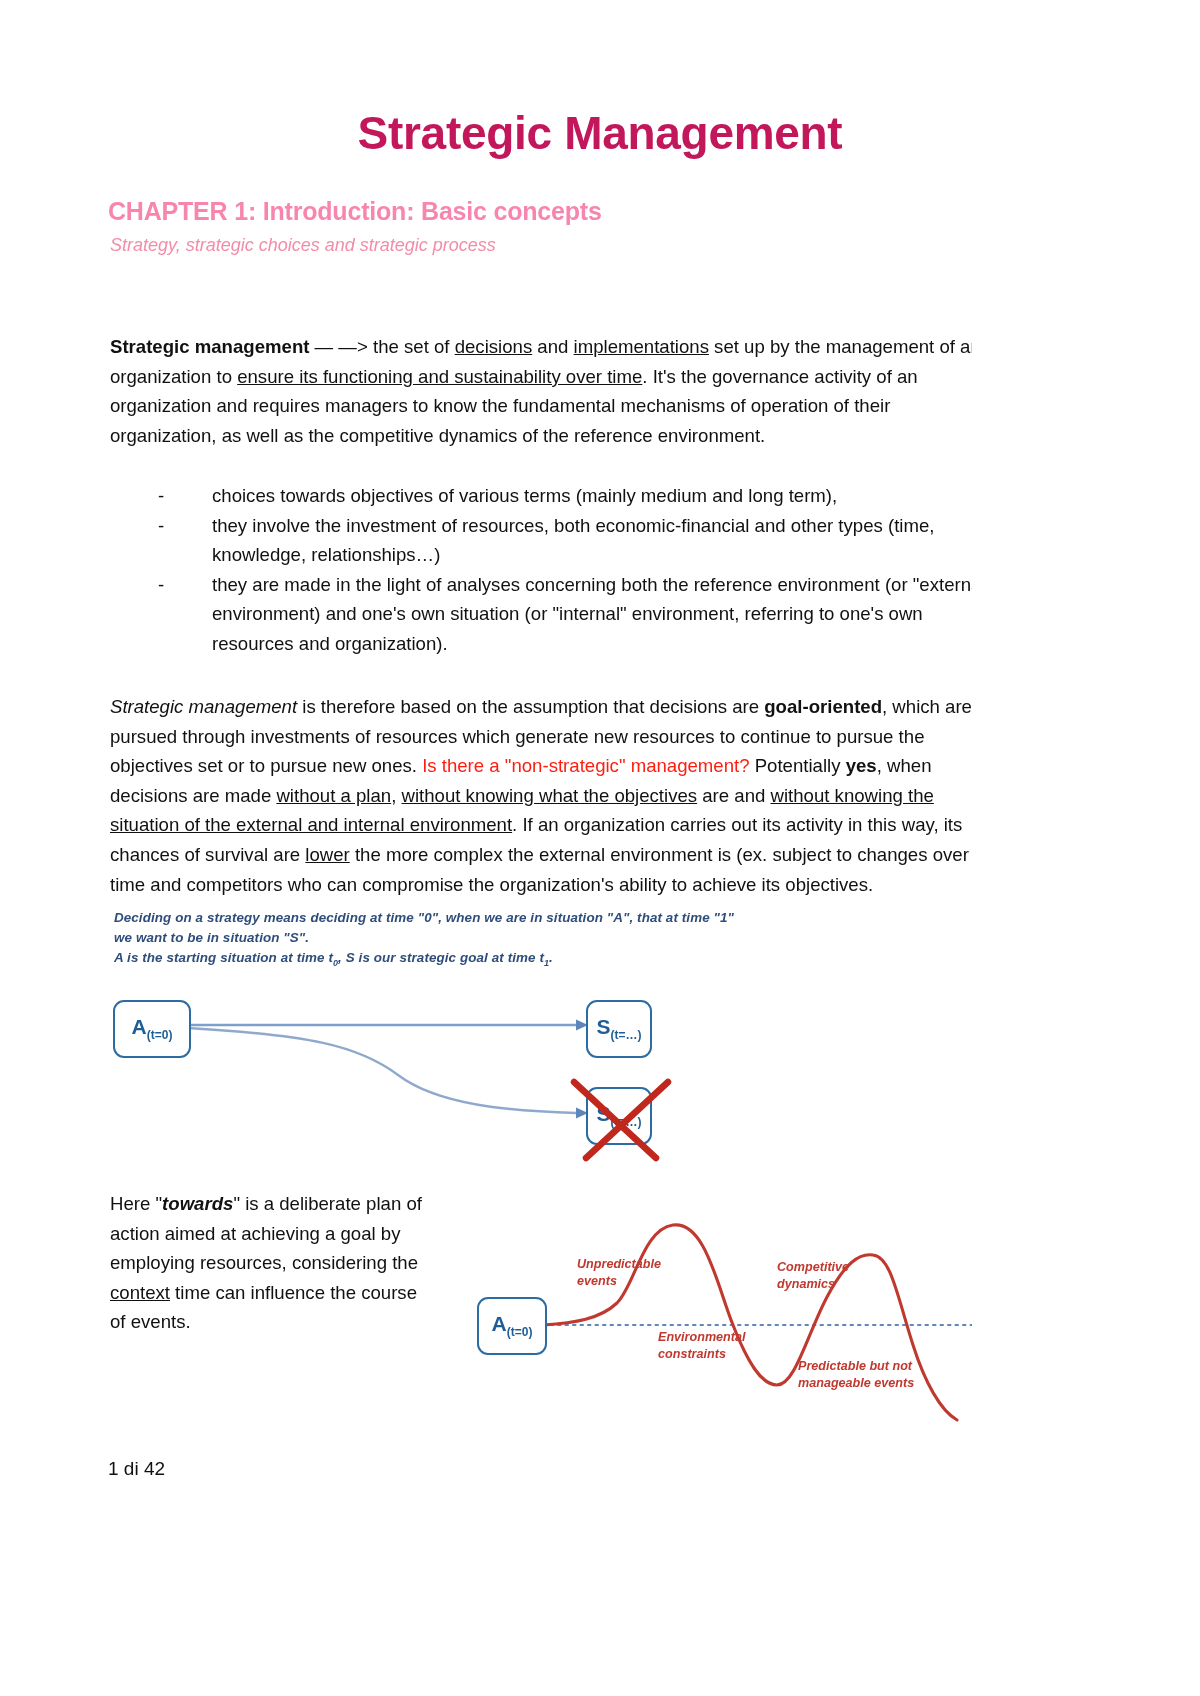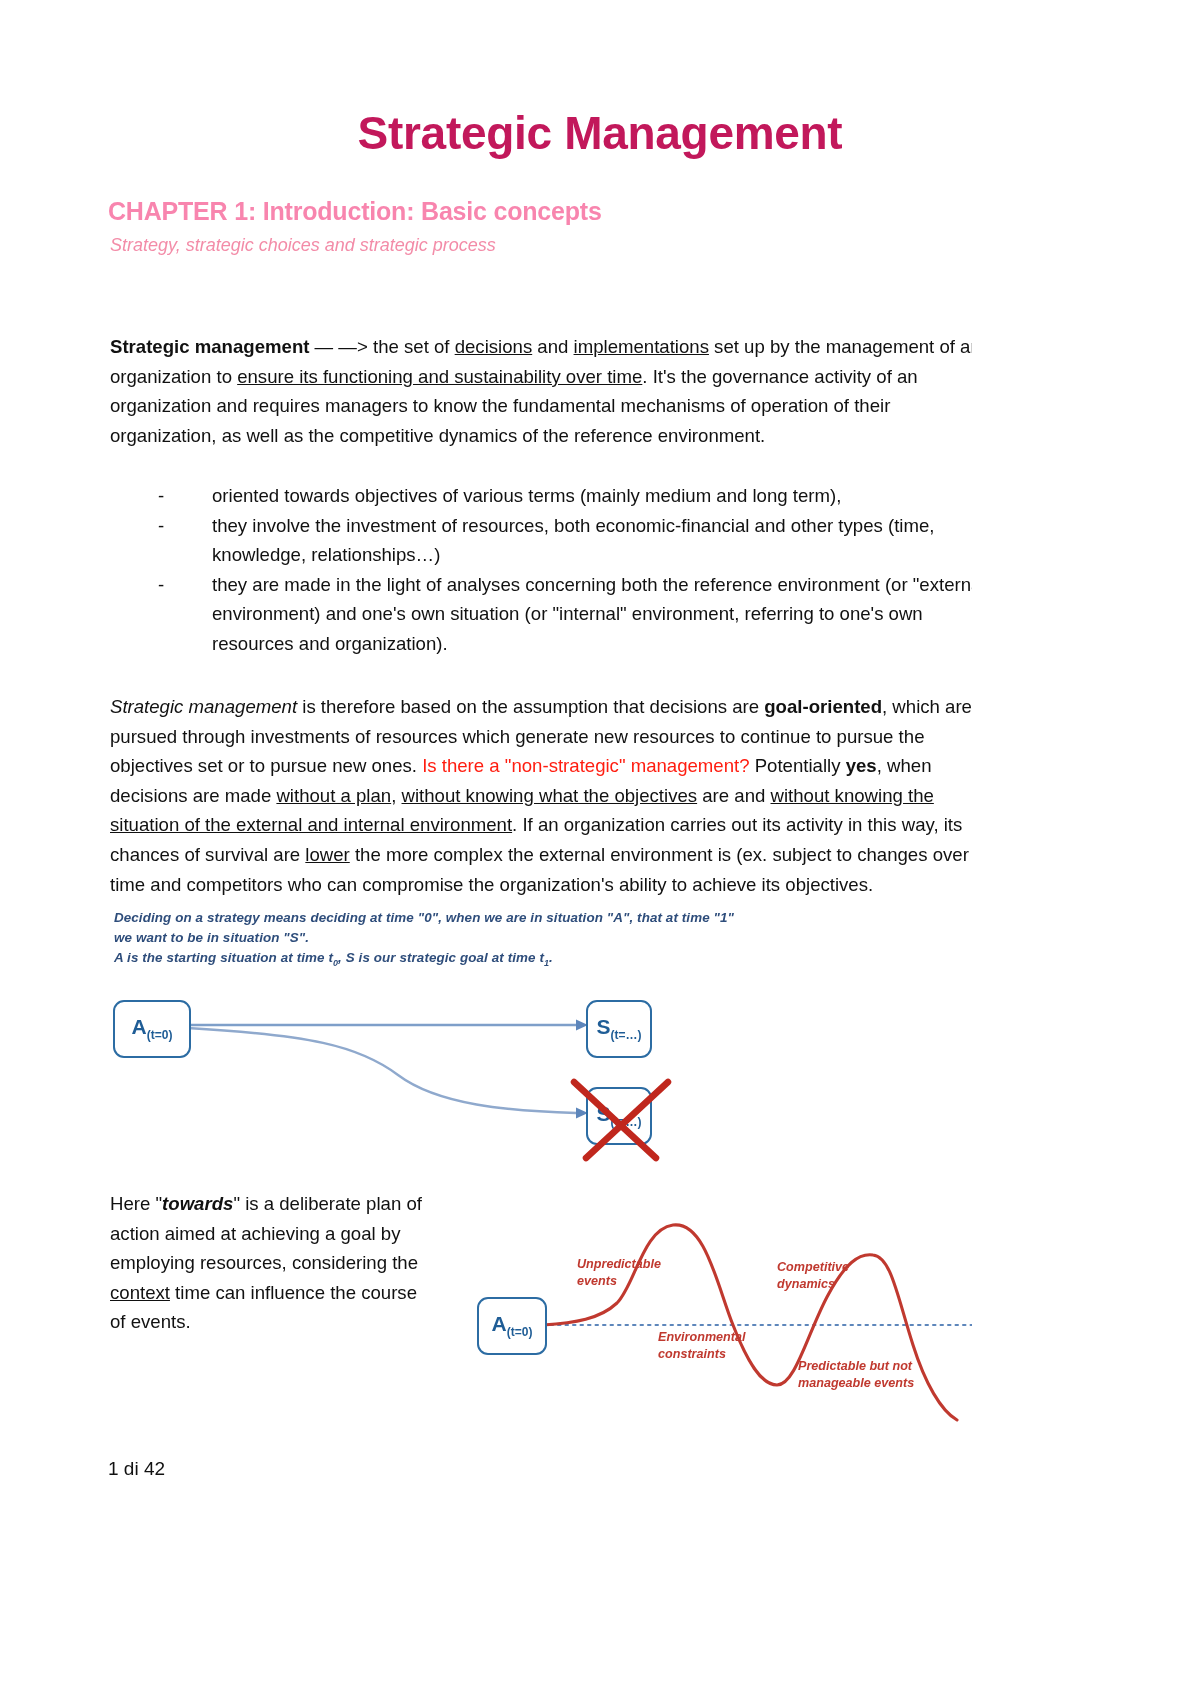--- a/index.html
+++ b/index.html
@@ -181,21 +181,21 @@
 
   <div class="chapter-heading">CHAPTER 1: Introduction: Basic concepts</div>
   <div class="chapter-sub">Strategy, strategic choices and strategic process</div>
 
   <div class="body-col p1">
     <span class="bold">Strategic management</span><span> — —&gt; </span><span>the set of </span><span class="und">decisions</span><span> and </span><span class="und">implementations</span><span> set up by the management of an organization to </span><span class="und">ensure its functioning and sustainability over time</span><span>. It's the governance activity of an organization and requires managers to know the fundamental mechanisms of operation of their organization, as well as the competitive dynamics of the reference environment.</span>
   </div>
 
   <div class="body-col p2">
     <ul class="dash-list">
-      <li><span class="dash">-</span><span>oriented towards objectives of various terms (mainly medium and long term),</span></li>
+      <li><span class="dash">-</span><span>choices towards objectives of various terms (mainly medium and long term),</span></li>
       <li><span class="dash">-</span><span>they involve the investment of resources, both economic-financial and other types (time, knowledge, relationships…)</span></li>
       <li><span class="dash">-</span><span>they are made in the light of analyses concerning both the reference environment (or "external" environment) and one's own situation (or "internal" environment, referring to one's own resources and organization).</span></li>
     </ul>
   </div>
 
   <div class="body-col p3">
     <span class="ital">Strategic management</span><span> is therefore based on the assumption that decisions are </span><span class="bold">goal-oriented</span><span>, which are pursued through investments of resources which generate new resources to continue to pursue the objectives set or to pursue new ones. </span><span class="red">Is there a "non-strategic" management?</span><span> Potentially </span><span class="bold">yes</span><span>, when decisions are made </span><span class="und">without a plan</span><span>, </span><span class="und">without knowing what the objectives</span><span> are and </span><span class="und">without knowing the situation of the external and internal environment</span><span>. If an organization carries out its activity in this way, its chances of survival are </span><span class="und">lower</span><span> the more complex the external environment is (ex. subject to changes over time and competitors who can compromise the organization's ability to achieve its objectives.</span>
   </div>
 
   <div class="diagram1">

